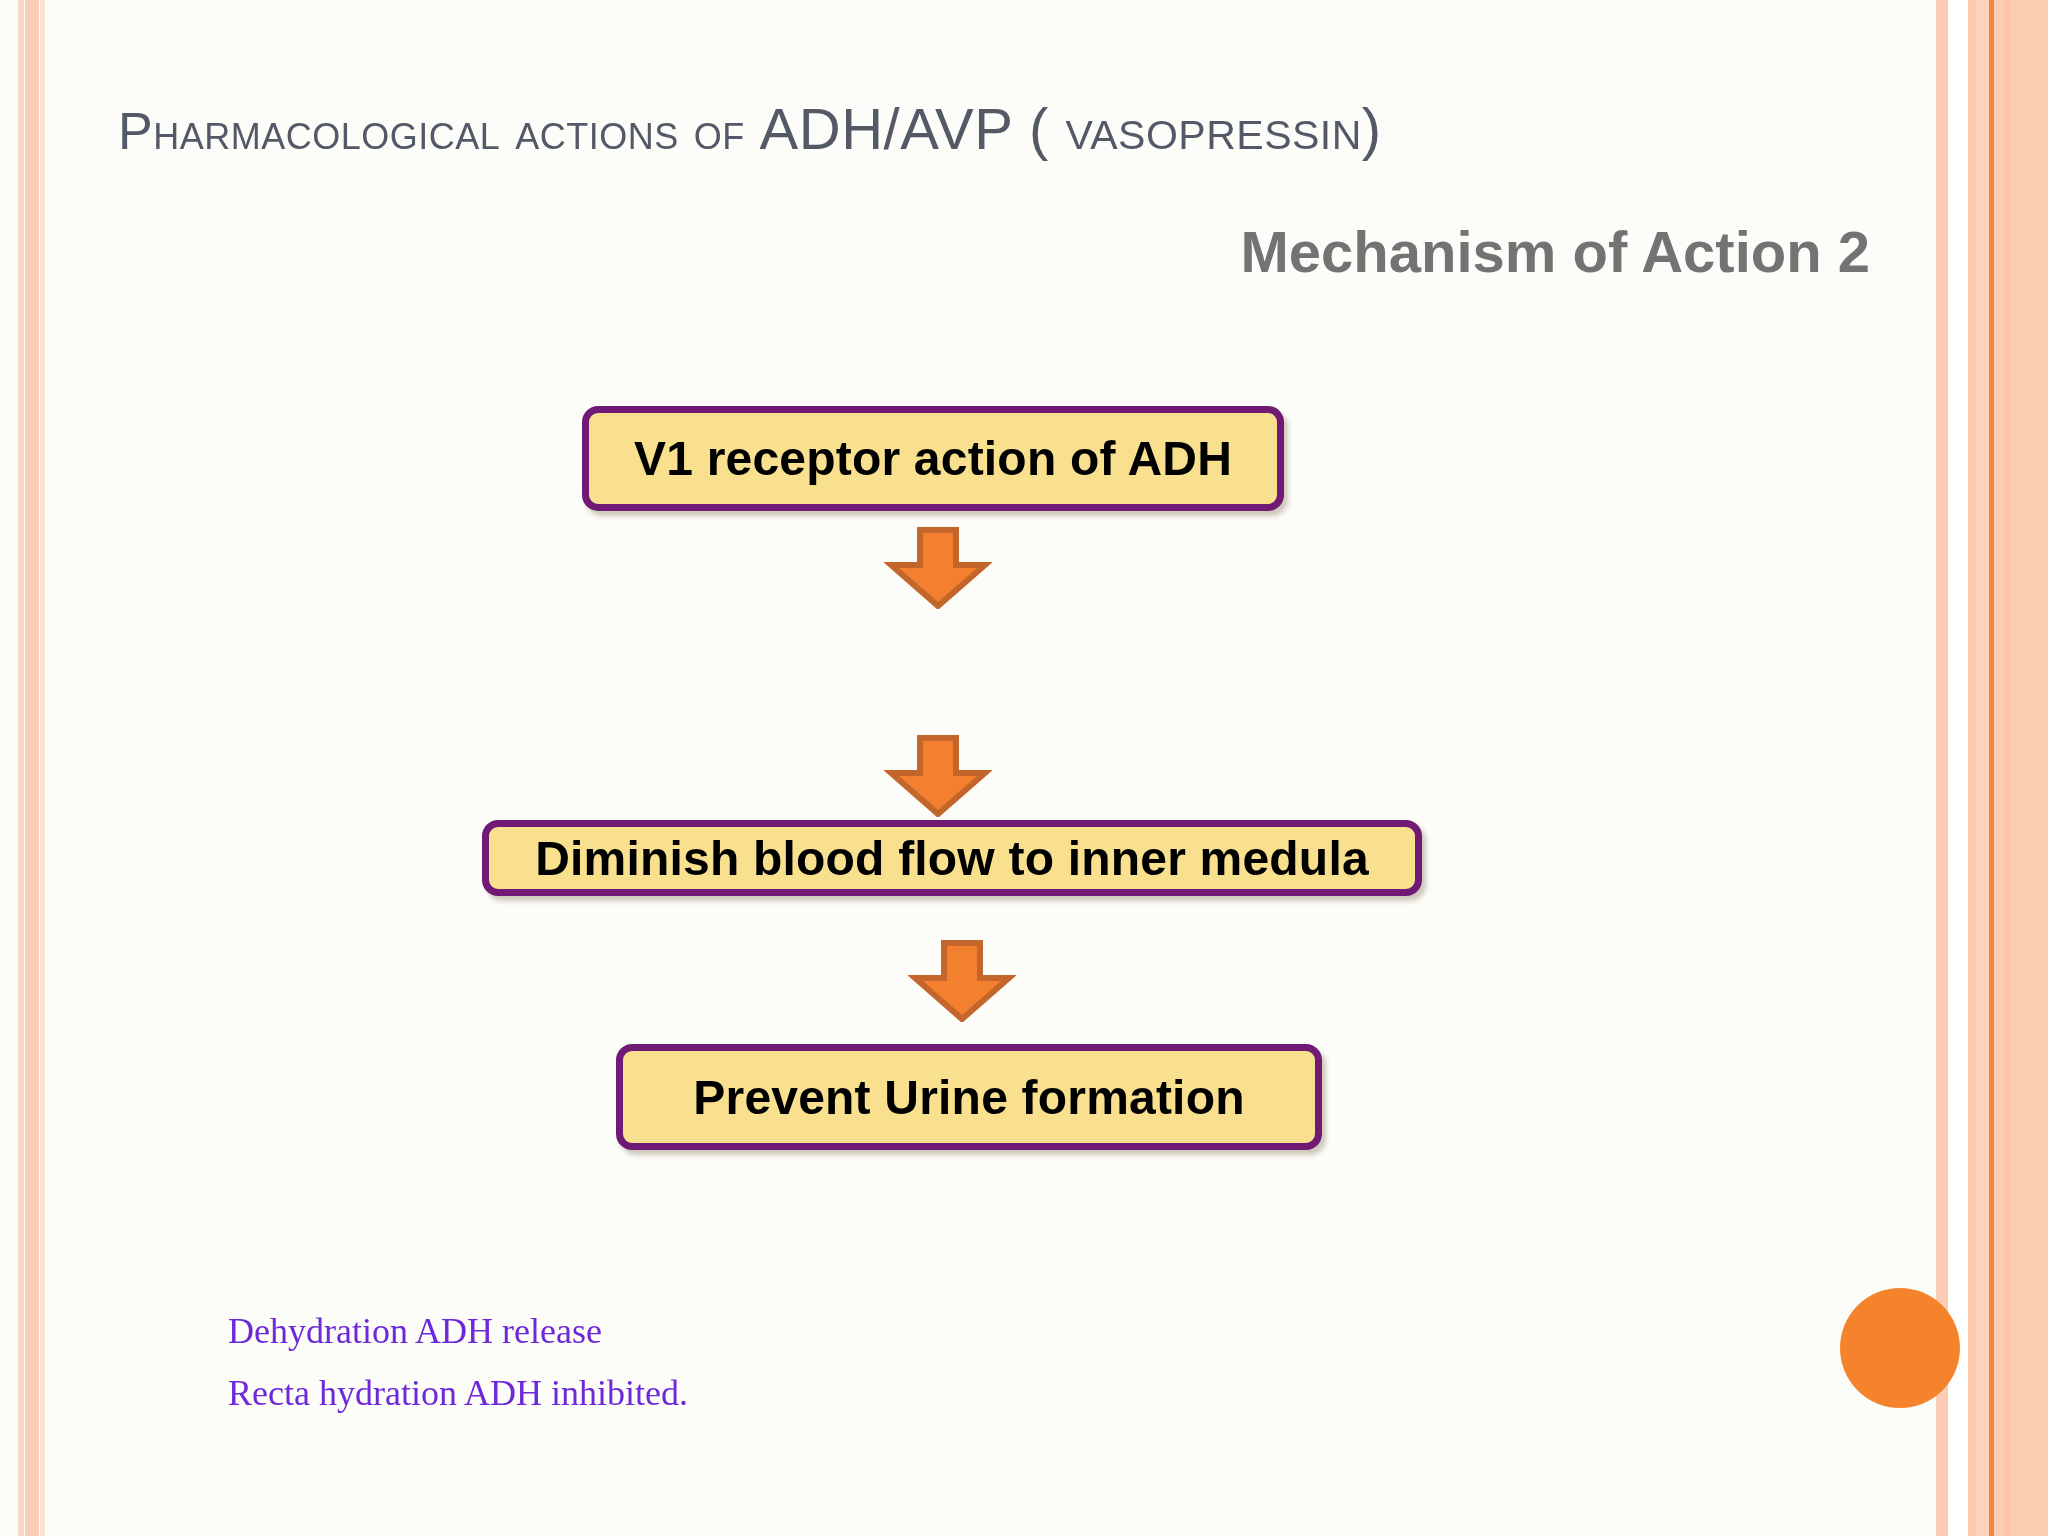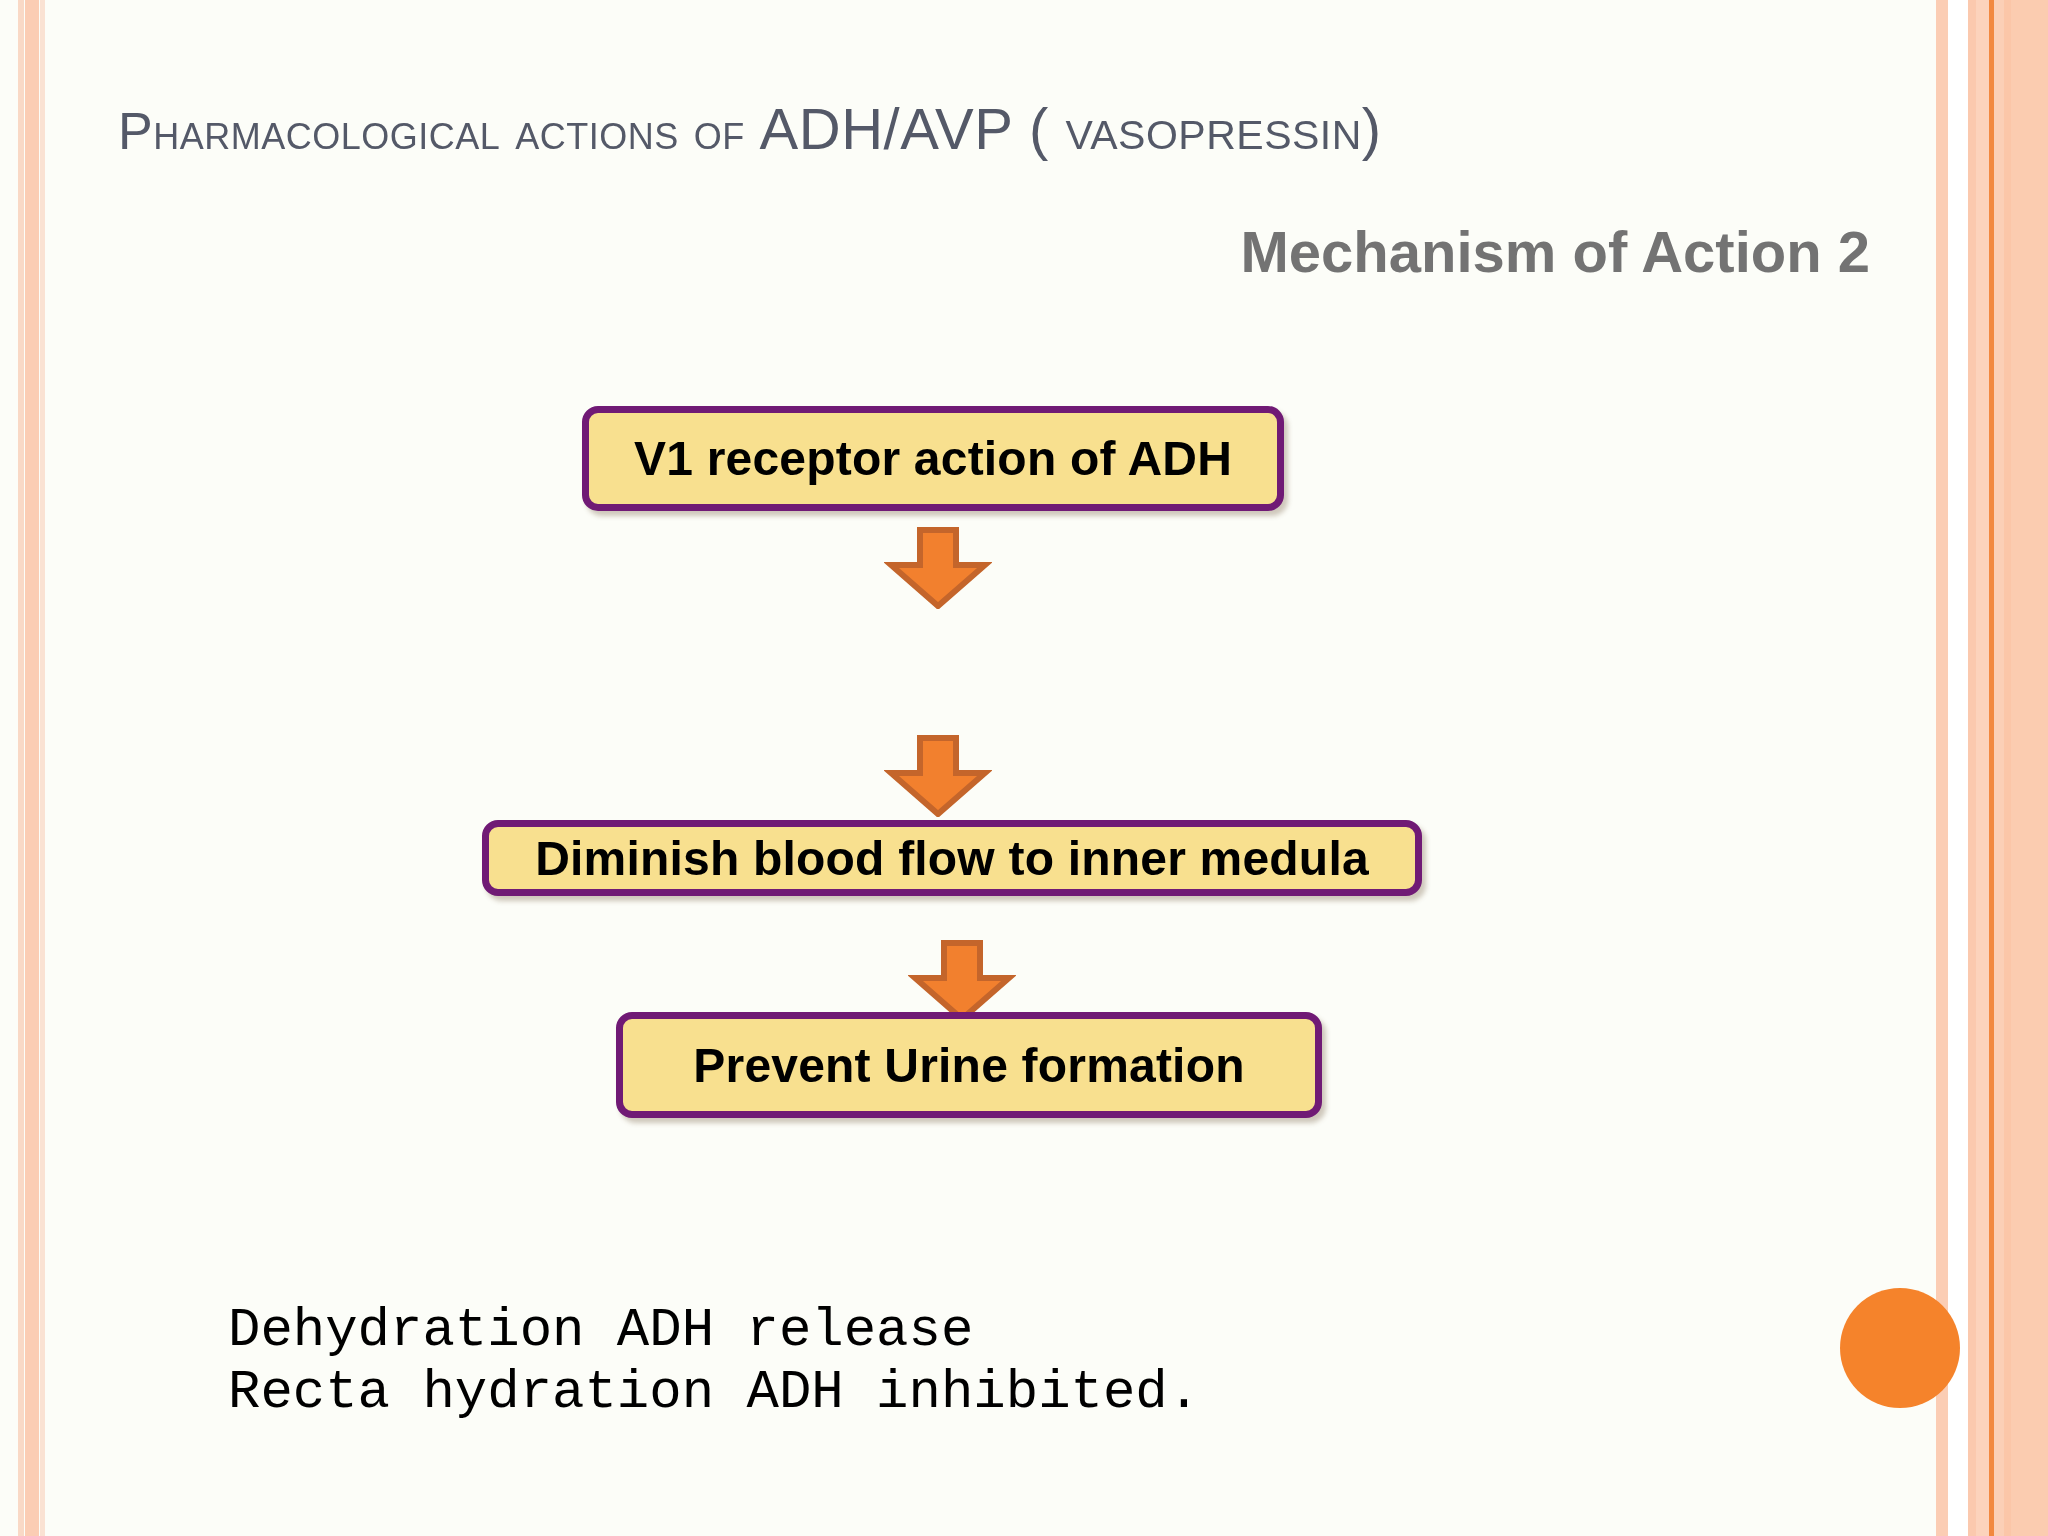--- a/index.html
+++ b/index.html
@@ -78,41 +78,41 @@
     font-weight: bold;
     font-size: 48px;
     letter-spacing: 0.2px;
     box-shadow: 4px 5px 5px rgba(90,60,30,0.28);
     white-space: nowrap;
   }
 
   #box-1 { left: 582px;  top: 406px;  width: 702px; height: 105px; }
   #box-2 { left: 582px;  top: 614px;  width: 702px; height: 103px; }
   #box-3 { left: 482px;  top: 820px;  width: 940px; height: 76px; }
-  #box-4 { left: 616px;  top: 1012px; width: 706px; height: 106px; }
+  #box-4 { left: 616px;  top: 1044px; width: 706px; height: 106px; }
 
   
   .flow-arrow {
     position: absolute;
     width: 108px;
     height: 82px;
   }
   #arrow-1 { left: 884px; top: 527px; }
   #arrow-2 { left: 884px; top: 735px; }
   #arrow-3 { left: 908px; top: 940px; }
 
   
   #bottom-note {
     position: absolute;
     left: 228px;
     top: 1300px;
-    color: #000000;
-    font-size: 54px;
+    color: #6d28d9;
+    font-size: 36px;
     line-height: 62px;
-    font-family: Liberation Mono, monospace;
+    font-family: Liberation Serif, serif;
   }
   #bottom-note div { white-space: nowrap; }
 
   
   #corner-circle {
     position: absolute;
     left: 1840px;
     top: 1288px;
     width: 120px;
     height: 120px;

